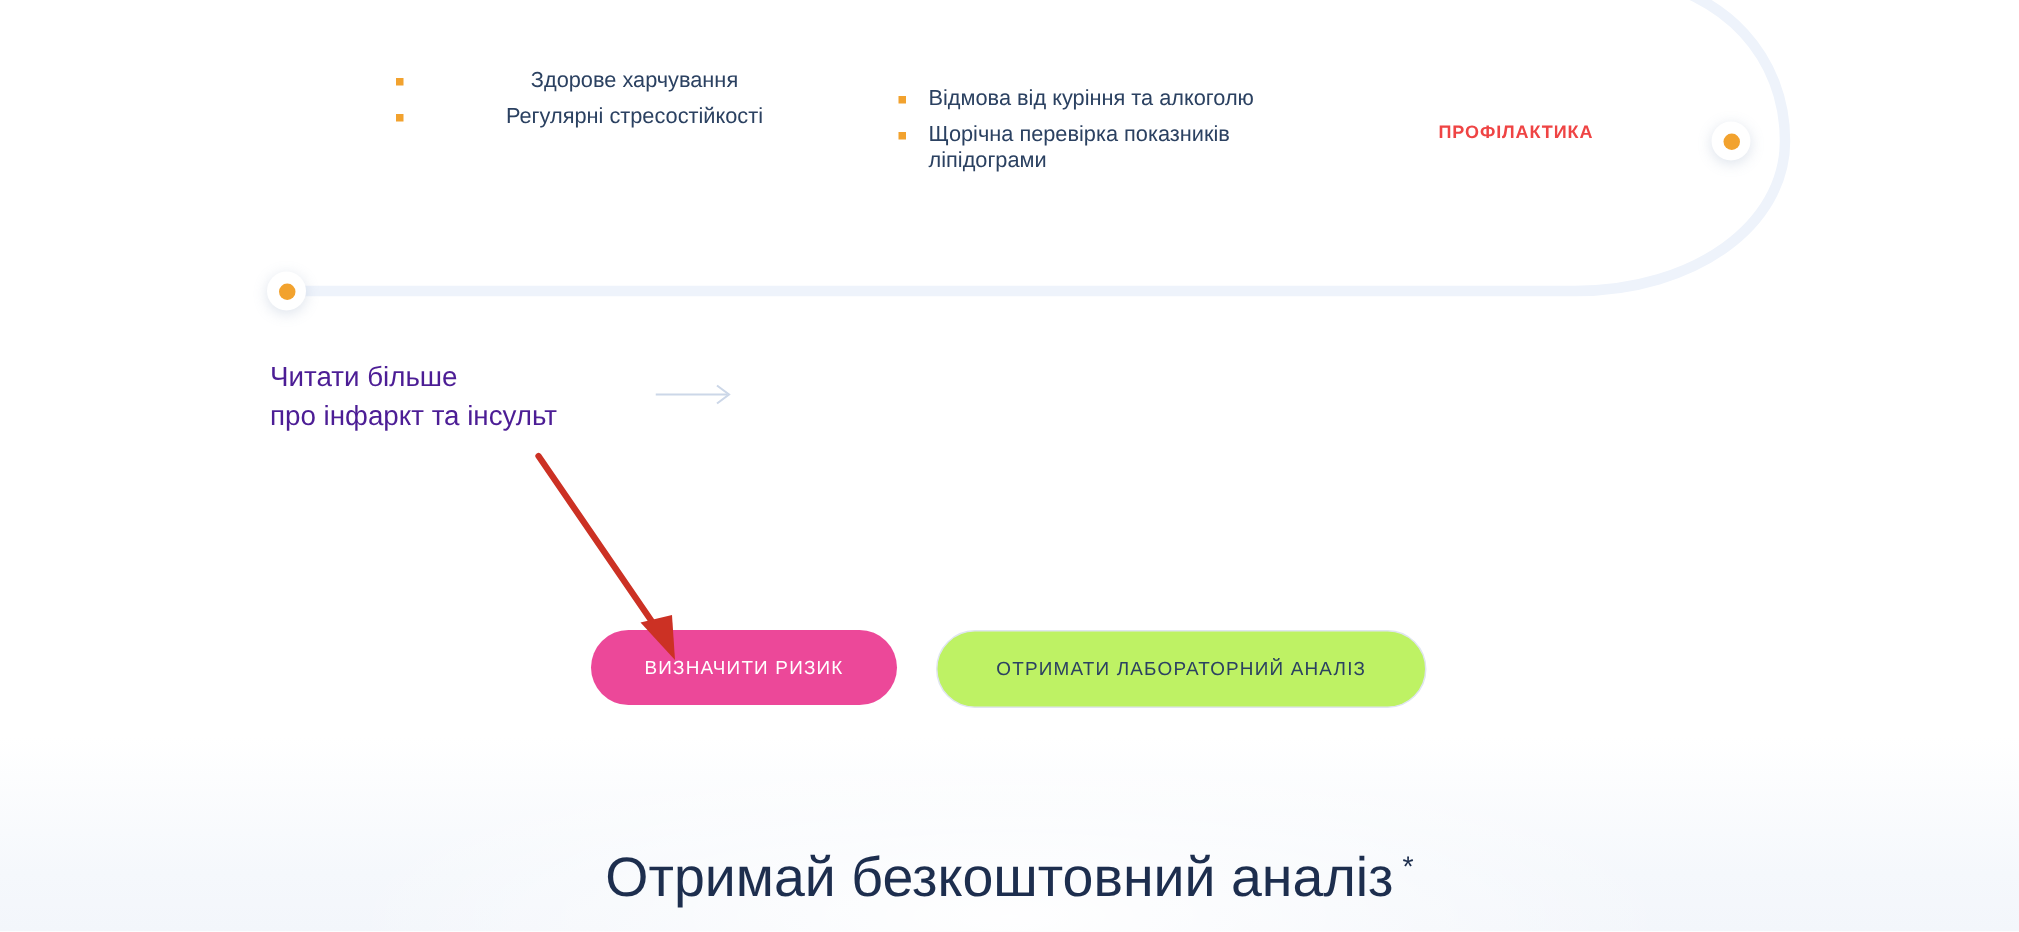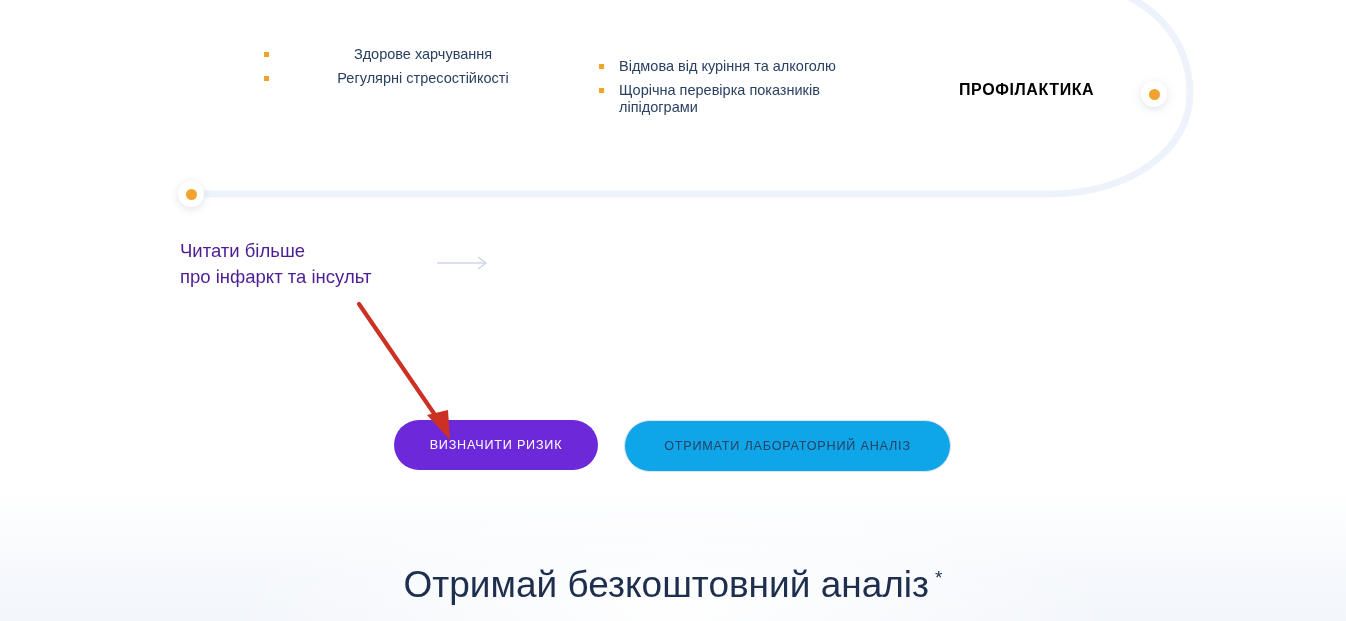--- a/index.html
+++ b/index.html
@@ -68,24 +68,24 @@
     background: #f2a22e;
   }
   #node-dot-left  { left: 178px; top: 181px; }
   #node-dot-right { left: 1141px; top: 81px; }
 
   
   #stage-label {
     position: absolute;
     left: 959px;
     top: 81px;
-    font-size: 16px;
+    font-size: 12px;
     font-weight: bold;
     letter-spacing: 0.6px;
-    color: #000000;
+    color: #ef4444;
     white-space: nowrap;
   }
 
   
   .bullet-list {
     position: absolute;
     list-style: none;
     margin: 0;
     padding: 0;
   }
@@ -130,37 +130,37 @@
 
   
   #cta-primary-button {
     position: absolute;
     left: 394px;
     top: 420px;
     width: 204px;
     height: 50px;
     border: none;
     border-radius: 25px;
-    background: #6d28d9;
+    background: #ec4899;
     color: #ffffff;
     font-family: "Liberation Sans", sans-serif;
     font-size: 12.6px;
     letter-spacing: 0.8px;
     cursor: pointer;
     padding: 0;
   }
   #cta-secondary-button {
     position: absolute;
     left: 624px;
     top: 420px;
     width: 327px;
     height: 52px;
     border: 1px solid #dfe5ef;
     border-radius: 26px;
-    background: #0ea5e9;
+    background: #bef264;
     color: #2b4161;
     font-family: "Liberation Sans", sans-serif;
     font-size: 12.6px;
     letter-spacing: 0.8px;
     cursor: pointer;
     padding: 0;
   }
 
   
   #annotation-arrow {

